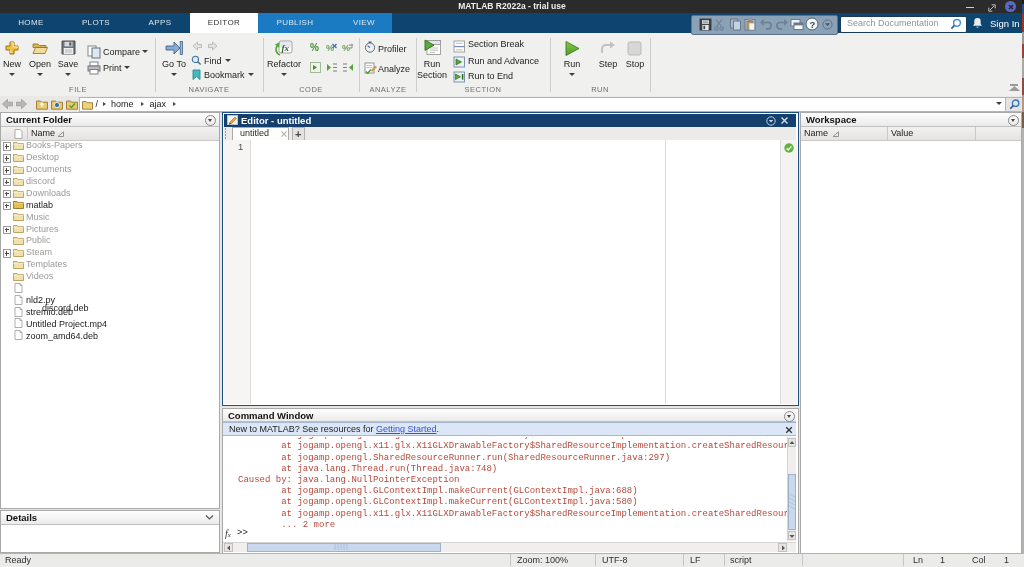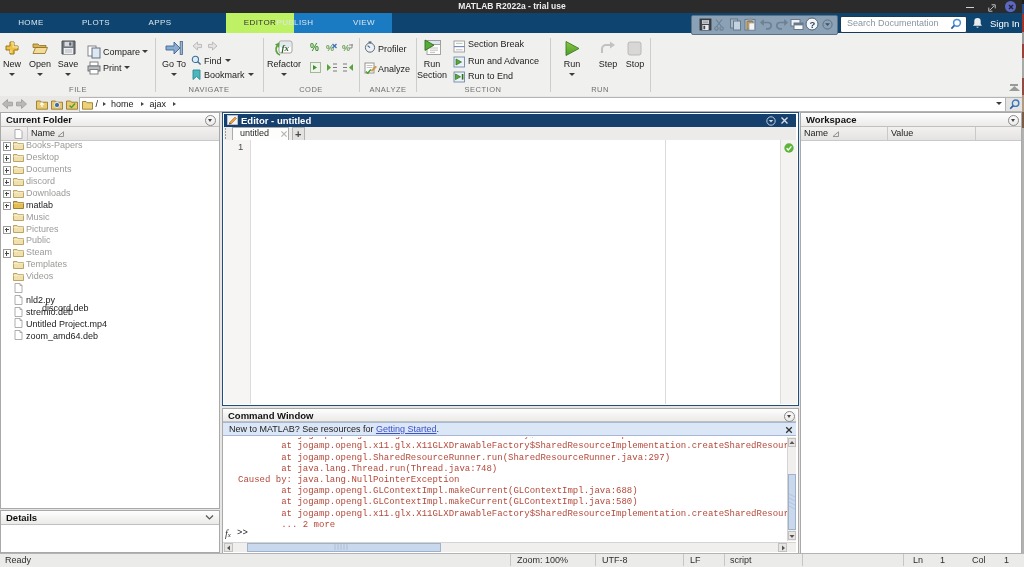--- a/index.html
+++ b/index.html
@@ -8,21 +8,21 @@
   .abs{position:absolute;}
   
   #titlebar{left:0;top:0;width:1024px;height:13px;background:#2b2b2b;}
   #titletext{left:0;top:0;width:1024px;height:13px;line-height:13px;text-align:center;
      color:#eeeeee;font-size:8.5px;font-weight:bold;}
   
   #tabrow{left:0;top:13px;width:1024px;height:20px;background:#0d4470;}
   #tabrow .ctx{left:258px;top:0;width:134px;height:20px;background:#1a7ac2;}
   #tabrow .tab{top:0;height:20px;line-height:20px;color:#dce6ee;font-size:8px;
      letter-spacing:.4px;text-align:center;}
-  #tabrow .sel{background:#bef264;color:#333;margin-left:36px;}
+  #tabrow .sel{background:#ffffff;color:#333;}
   
   #ribbon{left:0;top:33px;width:1024px;height:63px;background:#f0f0ee;
      border-bottom:1px solid #b9b9b9;}
   .gsep{position:absolute;top:38px;width:1px;height:54px;background:#cdcdcb;}
   .glabel{position:absolute;top:52px;height:10px;line-height:10px;font-size:7.5px;
      color:#706f6d;text-align:center;letter-spacing:.5px;}
   .biglabel{position:absolute;font-size:9px;color:#1c1c1c;text-align:center;height:10px;line-height:10px;}
   .smalllabel{position:absolute;font-size:9px;color:#1c1c1c;height:10px;line-height:10px;}
   .darr{position:absolute;width:0;height:0;border-left:3.2px solid transparent;
      border-right:3.2px solid transparent;border-top:3.6px solid #3c3c3c;}

